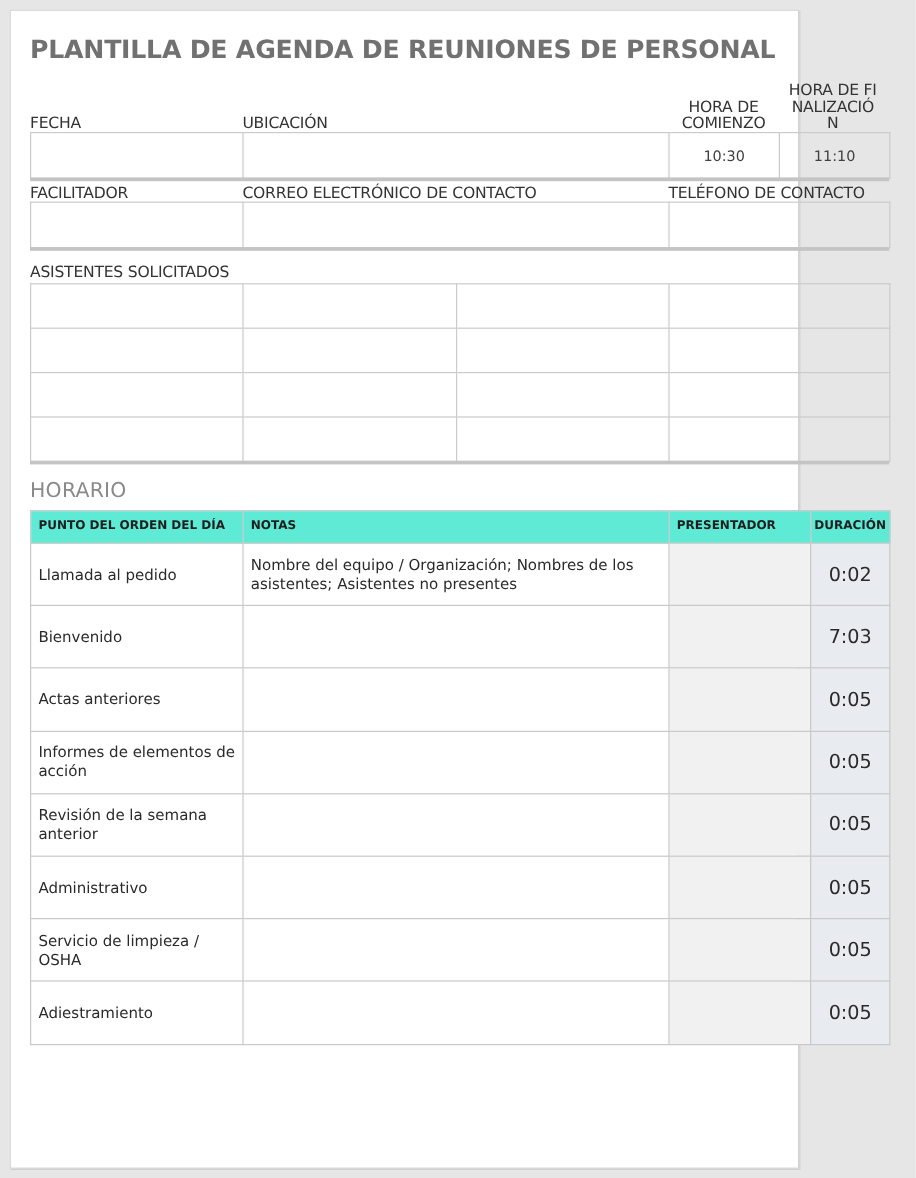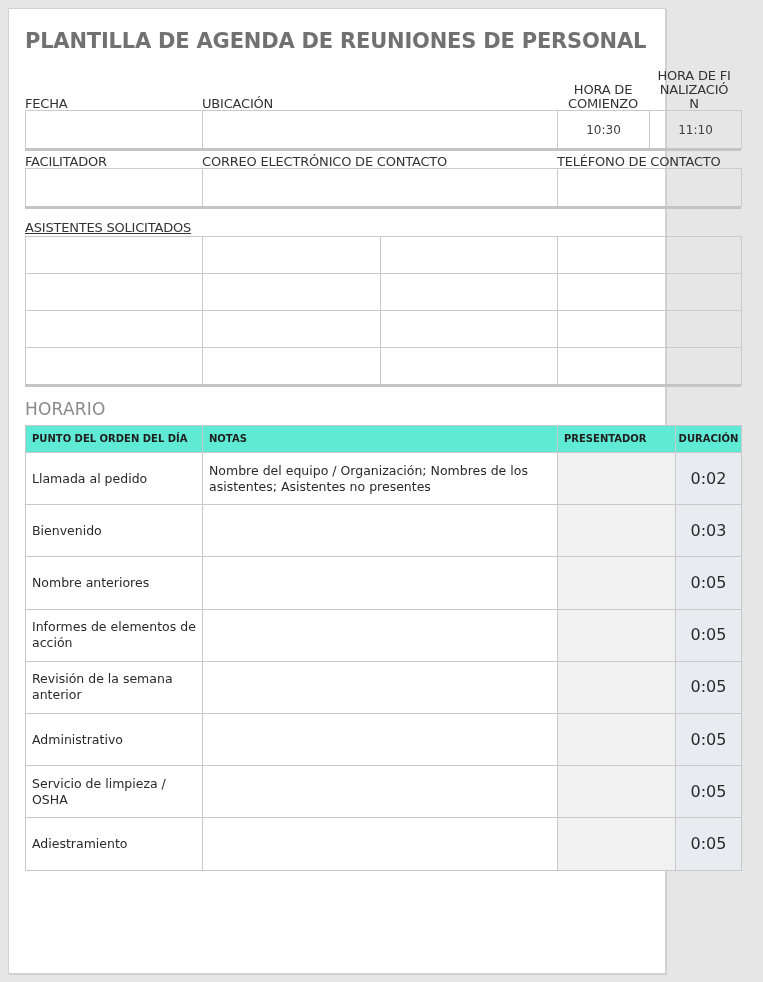--- a/index.html
+++ b/index.html
@@ -135,21 +135,21 @@
     <tbody>
         <tr style="height:38px;">
       <td></td>
       <td></td>
       <td></td>
     </tr>
   </tbody>
     </table>
   <div class="thickbot" style="left:16px; top:197px; width:716px;"></div>
 
-  <div class="lbl" style="left:16px; top:212px;text-decoration:underline;">ASISTENTES SOLICITADOS</div>
+  <div class="lbl" style="left:16px; top:212px;">ASISTENTES SOLICITADOS</div>
 
   <table class="grid" style="left:16px; top:227px; width:716px;">
     <colgroup>
         <col style="width:177px">
         <col style="width:178px">
         <col style="width:177px">
         <col style="width:184px">
       </colgroup>
     <tbody>
         <tr style="height:37px;">
@@ -201,24 +201,24 @@
       <tr>
         <td>Llamada al pedido</td>
         <td>Nombre del equipo / Organización; Nombres de los asistentes; Asistentes no presentes</td>
         <td class="pres"></td>
         <td class="dur">0:02</td>
       </tr>
       <tr>
         <td>Bienvenido</td>
         <td></td>
         <td class="pres"></td>
-        <td class="dur">0:03</td>
-      </tr>
-      <tr>
-        <td>Nombre anteriores</td>
+        <td class="dur">7:03</td>
+      </tr>
+      <tr>
+        <td>Actas anteriores</td>
         <td></td>
         <td class="pres"></td>
         <td class="dur">0:05</td>
       </tr>
       <tr>
         <td>Informes de elementos de acción</td>
         <td></td>
         <td class="pres"></td>
         <td class="dur">0:05</td>
       </tr>

